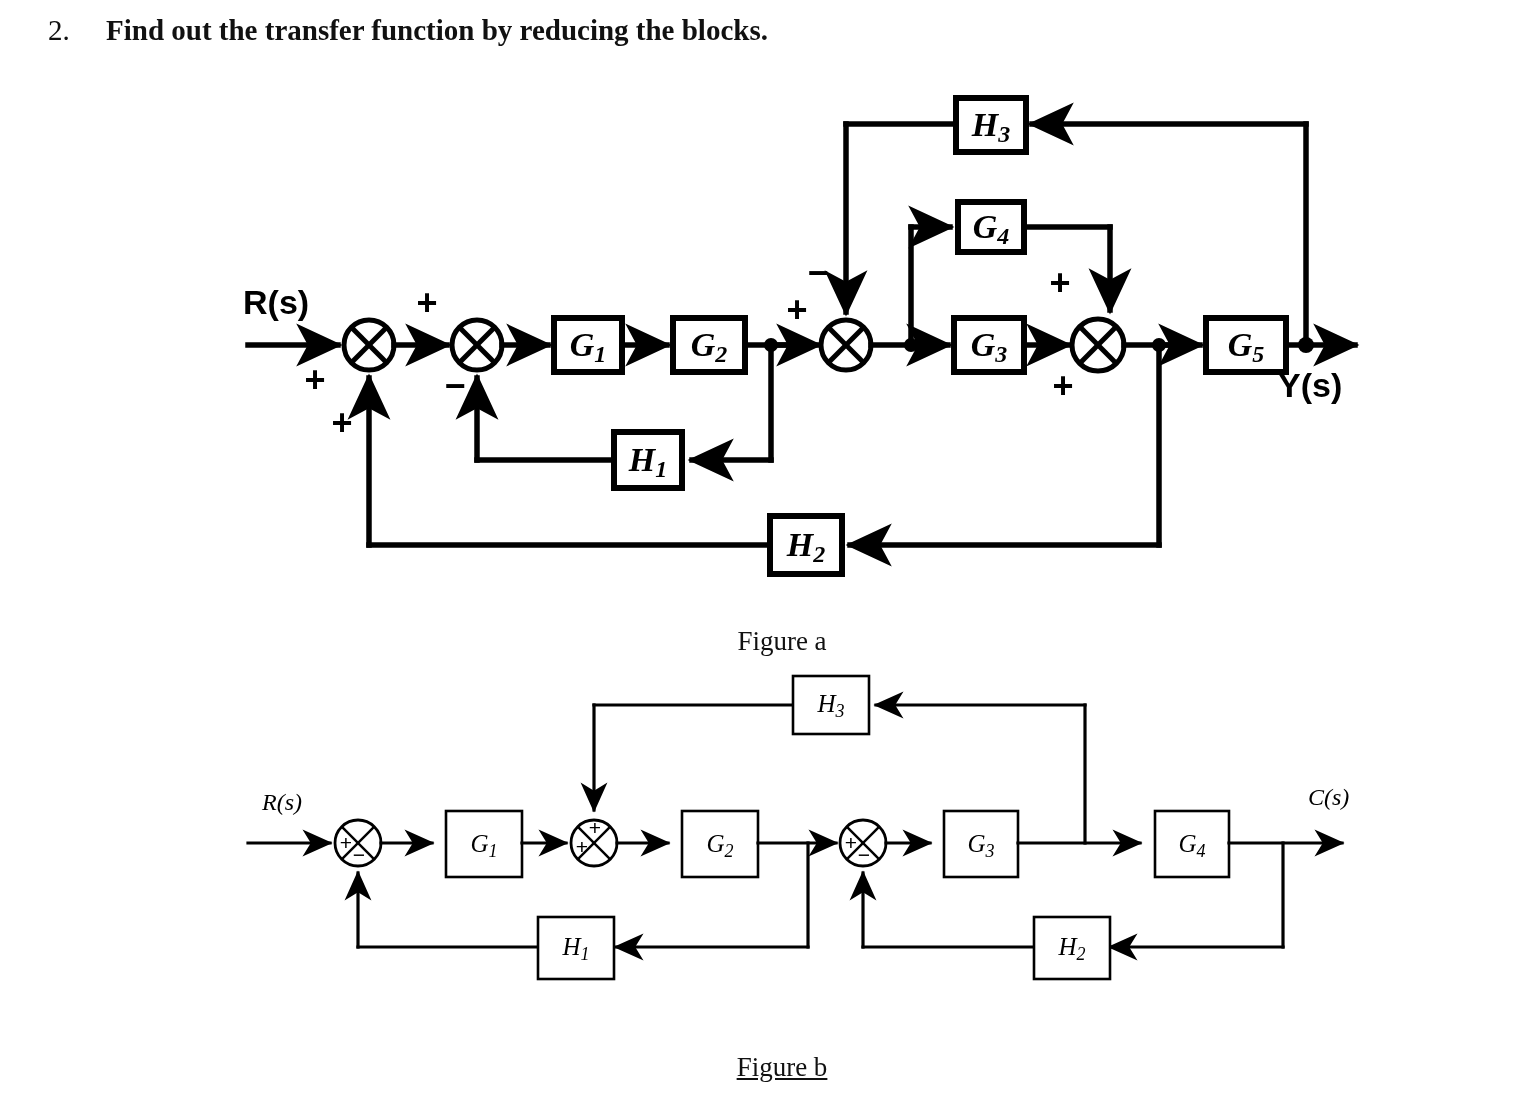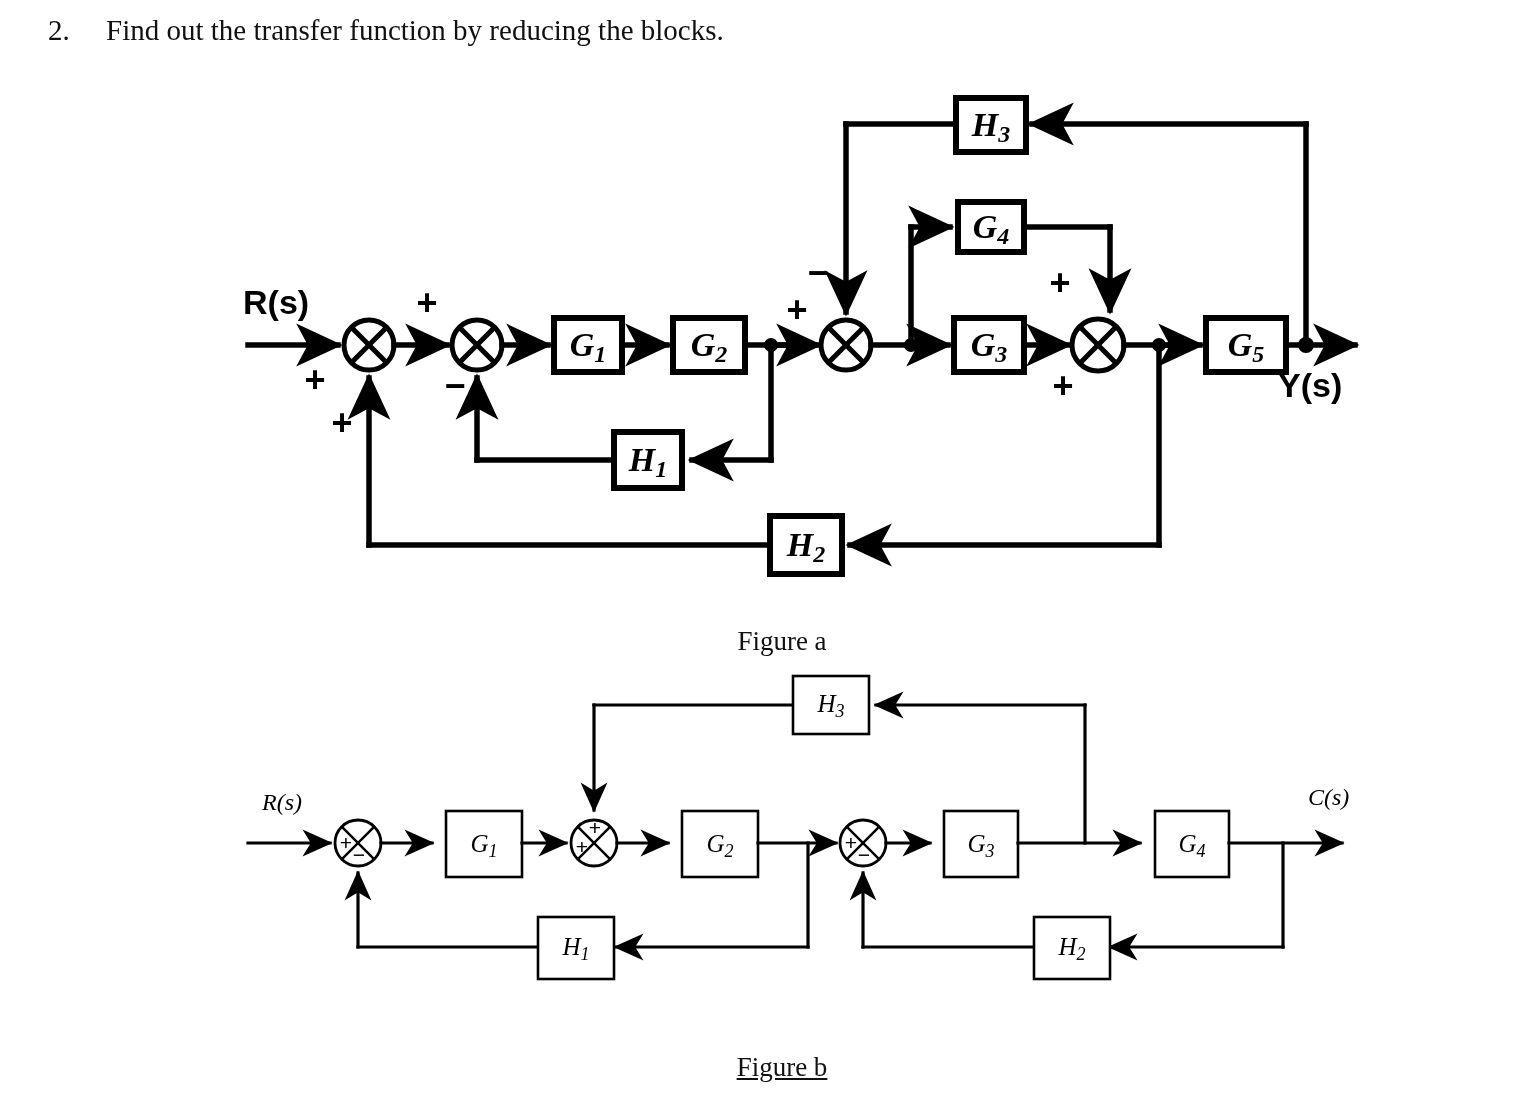--- a/index.html
+++ b/index.html
@@ -24,20 +24,21 @@
     font-family: "Liberation Serif", serif;
     font-size: 29px;
     color: #111;
   }
   #question-number {
     width: 58px;
     flex: 0 0 58px;
   }
   #question-text {
     white-space: nowrap;
+    font-weight: bold;
   }
   .figure-caption {
     position: absolute;
     font-family: "Liberation Serif", serif;
     font-size: 27px;
     color: #111;
     width: 100%;
     text-align: center;
     left: 17px;
   }

